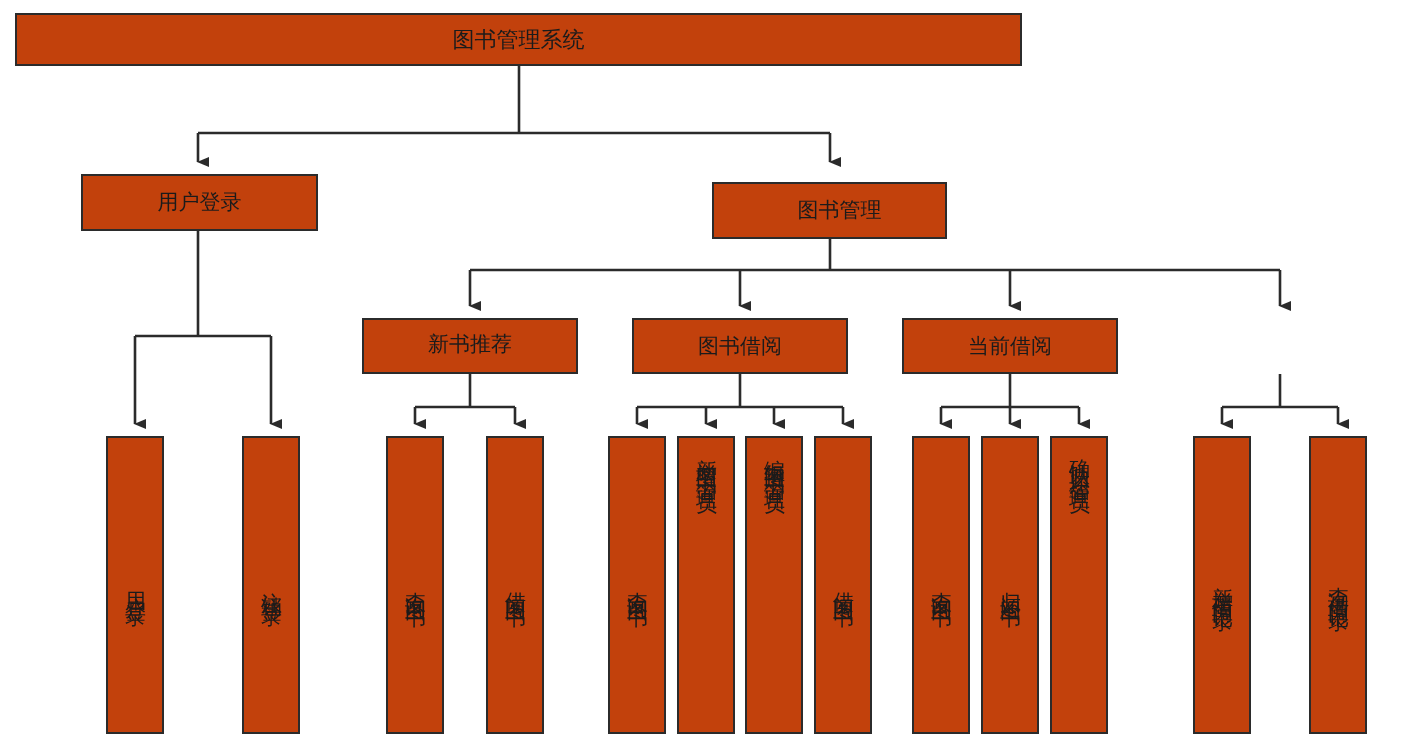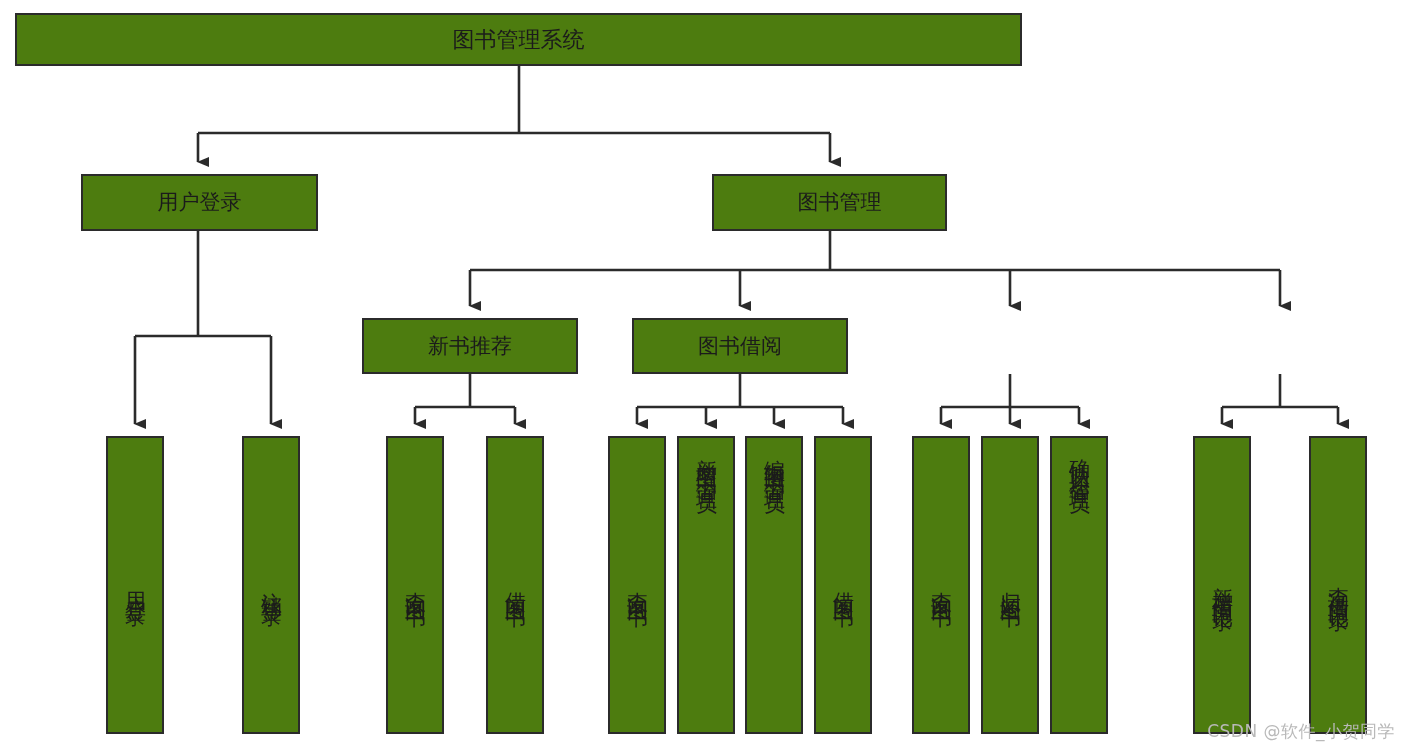--- a/index.html
+++ b/index.html
@@ -21,21 +21,21 @@
     position:absolute;
     left:0; top:0;
     width:1405px;
     height:747px;
     pointer-events:none;
   }
   
   .node{
     position:absolute;
     box-sizing:border-box;
-    background:#4d7c0f;
+    background:#c2410c;
     border:2px solid #2b2b2b;
     display:flex;
     align-items:center;
     justify-content:center;
     text-align:center;
     color:#1b1b1b;
     line-height:1.18;
     z-index:2;
   }
   .node.root{ font-size:22px; }
@@ -130,32 +130,35 @@
   </svg>
 
   <div class="node root" style="left:15px;top:13px;width:1007px;height:53px;">
     <span>图书管理系统</span>
   </div>
 
   <div class="node level2" style="left:81px;top:174px;width:237px;height:57px;">
     <span>用户登录</span>
   </div>
 
-  <div class="node level2" style="left:712px;top:174px;width:235px;height:57px;padding-left:20px;">
+  <div class="node level2" style="left:712px;top:182px;width:235px;height:57px;padding-left:20px;">
     <span>图书管理</span>
   </div>
 
-  <div class="node level3" style="left:362px;top:318px;width:216px;height:56px;">
+  <div class="node level3" style="left:362px;top:318px;width:216px;height:56px;font-family:Liberation Mono, monospace;">
     <span>新书推荐</span>
   </div>
 
   <div class="node level3" style="left:632px;top:318px;width:216px;height:56px;font-family:Liberation Serif, serif;">
     <span>图书借阅</span>
   </div>
 
+  <div class="node level3" style="left:902px;top:318px;width:216px;height:56px;">
+    <span>当前借阅</span>
+  </div>
 
 
   <div class="node leaf center" style="left:106px;top:436px;width:58px;height:298px;">
     <span class="vtext">用户登录</span>
   </div>
   <div class="node leaf center" style="left:242px;top:436px;width:58px;height:298px;">
     <span class="vtext">注销登录</span>
   </div>
 
   <div class="node leaf center" style="left:386px;top:436px;width:58px;height:298px;">
@@ -188,15 +191,14 @@
     <span class="vtext">确认归还（管理员）</span>
   </div>
 
   <div class="node leaf center" style="left:1193px;top:436px;width:58px;height:298px;">
     <span class="vtext">新增借阅记录</span>
   </div>
   <div class="node leaf center" style="left:1309px;top:436px;width:58px;height:298px;">
     <span class="vtext">查询借阅记录</span>
   </div>
 
-  <div id="watermark">CSDN @软件_小贺同学</div>
 
 </div>
 
 </body></html>

